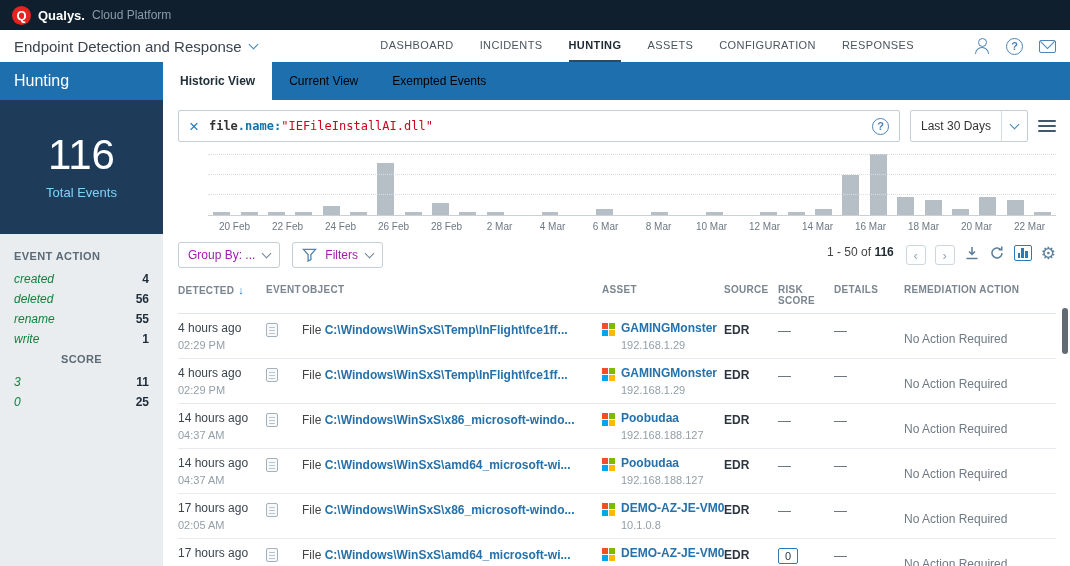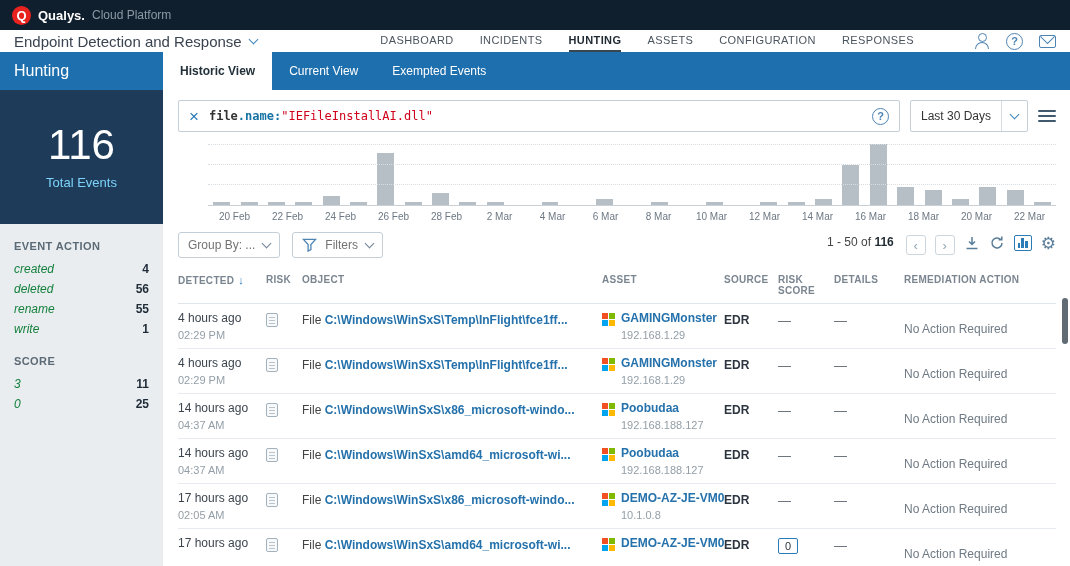--- a/index.html
+++ b/index.html
@@ -8,21 +8,21 @@
   .app { width:1070px; height:566px; display:flex; flex-direction:column; overflow:hidden; }
 
   
   .topbar { height:30px; background:#0f1f2d; display:flex; align-items:center; padding:0 12px; gap:7px; flex:0 0 auto; }
   .logo { width:19px; height:19px; border-radius:50%; background:#e8231f; color:#fff; font-weight:bold;
           font-size:13px; display:flex; align-items:center; justify-content:center; }
   .brand-name { color:#fff; font-size:13px; font-weight:bold; }
   .brand-suffix { color:#8d9aa5; font-size:12px; }
 
   
-  .navbar { height:22px; background:#fff; display:flex; align-items:stretch; padding:0 14px; flex:0 0 auto; }
+  .navbar { height:32px; background:#fff; display:flex; align-items:stretch; padding:0 14px; flex:0 0 auto; }
   .module { display:flex; align-items:center; gap:8px; font-size:15px; color:#3a4450; cursor:pointer; }
   .chev { width:7px; height:7px; border-right:1.6px solid #3e86bd; border-bottom:1.6px solid #3e86bd;
           transform:rotate(45deg); margin-top:-4px; }
   .chev.gray { border-color:#6e8296; }
   .main-nav { display:flex; gap:26px; margin-left:auto; margin-right:60px; align-items:stretch; }
   .nav-item { font-size:11px; letter-spacing:.4px; color:#4a545e; display:flex; align-items:center;
               border-bottom:2px solid transparent; cursor:pointer; }
   .nav-item.active { font-weight:bold; color:#1f2a33; border-bottom-color:#37474f; }
   .nav-icons { display:flex; align-items:center; gap:16px; }
   .icon-person { width:16px; height:16px; position:relative; display:inline-block; }
@@ -41,29 +41,29 @@
   
   .bodywrap { flex:1; display:flex; min-height:0; }
   .sidebar { flex:0 0 163px; width:163px; background:#e9edf0; display:flex; flex-direction:column; }
   .sidebar-title { height:38px; background:#1e6fad; color:#fff; font-size:16px; display:flex;
                    align-items:center; padding:0 14px; flex:0 0 auto; }
   .total-panel { height:134px; background:#1e3c59; color:#fff; display:flex; flex-direction:column;
                  align-items:center; justify-content:center; flex:0 0 auto; }
   .total-count { font-size:42px; font-weight:400; line-height:1; }
   .total-label { font-size:13px; margin-top:9px; color:#7dd3fc; }
   .facets { padding:16px 14px; overflow:hidden; }
-  .facet-section + .facet-section { margin-top:16px; }
+  .facet-section + .facet-section { margin-top:4px;text-align:center; }
   .facet-heading { font-size:11px; font-weight:bold; color:#5c6a75; letter-spacing:.4px; margin-bottom:7px; }
   .facet-item { display:flex; justify-content:space-between; font-size:12px; padding:3px 0; cursor:pointer; }
   .facet-label { color:#15803d;font-style:italic; }
   .facet-count { font-weight:bold; color:#1f2c38; }
 
   .main { flex:1; display:flex; flex-direction:column; min-width:0; }
   .tabsbar { height:38px; background:#1e6fad; display:flex; align-items:stretch; flex:0 0 auto; }
-  .tab { padding:0 17px; display:flex; align-items:center; color:#ffffff; font-size:12px; cursor:pointer; }
+  .tab { padding:0 17px; display:flex; align-items:center; color:#000000; font-size:12px; cursor:pointer; }
   .tab.active { background:#fff; color:#22303a; font-weight:bold; }
 
   .content { flex:1; background:#fff; padding:10px 14px 0 15px; position:relative; overflow:hidden; }
 
   
   .search-row { display:flex; align-items:center; gap:10px; }
   .search-box { flex:1; height:32px; border:1px solid #c3ced6; border-radius:2px; display:flex;
                 align-items:center; padding:0 10px; gap:10px; background:#fff; }
   .clear-x { color:#2b7bb9; font-size:17px; line-height:1; cursor:pointer; }
   .query { font-family:"DejaVu Sans Mono",monospace; font-size:12px; flex:1; white-space:nowrap; overflow:hidden; }
@@ -84,21 +84,21 @@
            border-bottom:1px solid #c9d1d6; }
   .gridline { position:absolute; left:0; right:0; border-top:1px dotted #d7dde1; height:0; }
   .bar-slot { flex:1; height:100%; display:flex; align-items:flex-end; justify-content:center; }
   .bar { width:62%; background:#b6bfc5; }
   .x-labels { display:flex; margin-top:5px; }
   .x-label { flex:1; text-align:center; font-size:10px; color:#6d7884; white-space:nowrap; }
 
   
   .toolbar { margin-top:10px; display:flex; align-items:center; }
   .ctl { height:26px; border:1px solid #c3ced6; border-radius:3px; display:flex; align-items:center;
-         gap:8px; padding:0 9px; font-size:12px; color:#737373; cursor:pointer; }
+         gap:8px; padding:0 9px; font-size:12px; color:#a21caf; cursor:pointer; }
   .ctl + .ctl { margin-left:12px; }
   .tb-right { margin-left:auto; display:flex; align-items:flex-start; gap:9px; }
   .pager-info { font-size:12px; color:#444; margin-right:3px; }
   .pager-info b { color:#1f2a33; }
   .pg-btn { width:20px; height:20px; border:1px solid #cdd6dc; border-radius:3px; display:flex;
             align-items:center; justify-content:center; color:#8fa6b6; font-size:13px; cursor:pointer; }
   .tb-icon { display:flex; align-items:center; justify-content:center; cursor:pointer; }
   .gear { font-size:17px; color:#5a7d99; line-height:1; }
   .chart-icon { width:18px; height:16px; border:1px solid #2b7bb9; border-radius:2px; display:flex;
                 align-items:flex-end; gap:1px; padding:2px 3px; }
@@ -378,21 +378,21 @@
                 <i style="height:10px"></i>
                 <i style="height:7px"></i>
               </span>
             <span class="tb-icon gear">⚙</span>
           </div>
         </div>
 
         <div class="table">
           <div class="thead">
             <div class="th"><span>DETECTED</span><span class="sort-arrow">↓</span></div>
-            <div class="th">RISK</div>
+            <div class="th">EVENT</div>
             <div class="th">OBJECT</div>
             <div class="th">ASSET</div>
             <div class="th">SOURCE</div>
             <div class="th">RISK SCORE</div>
             <div class="th">DETAILS</div>
             <div class="th">REMEDIATION ACTION</div>
           </div>
           <div>
               <div class="trow">
                 <div class="cell">

